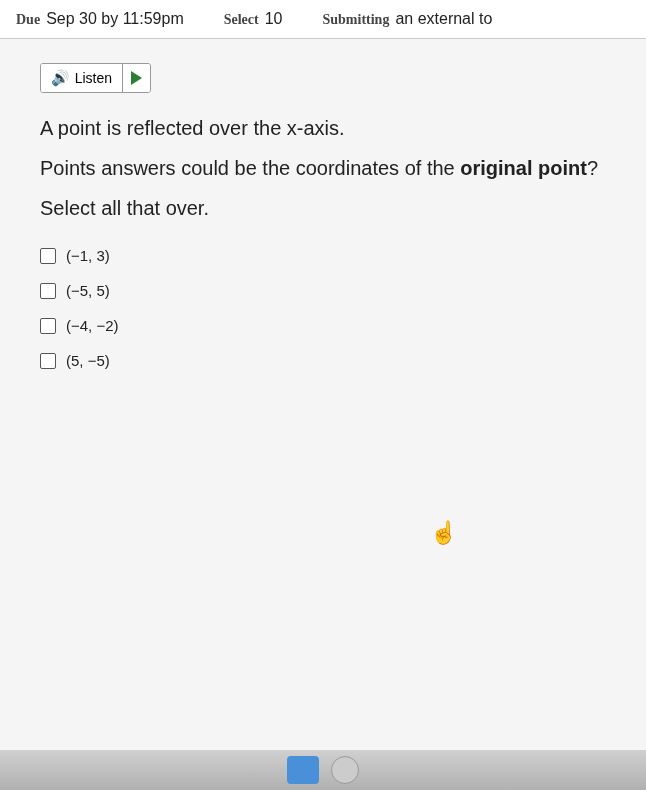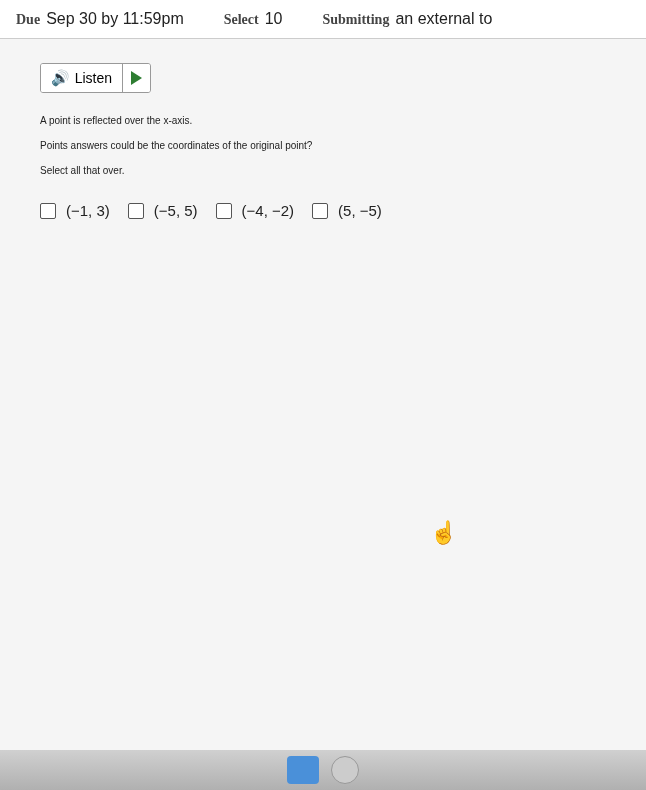--- a/index.html
+++ b/index.html
@@ -99,31 +99,31 @@
       width: 0;
       height: 0;
       border-top: 7px solid transparent;
       border-bottom: 7px solid transparent;
       border-left: 11px solid #2e7d32;
     }
 
     .question-text {
       margin-bottom: 10px;
       line-height: 1.5;
-      font-size: 10px;
+      font-size: 20px;
     }
 
     .question-text .emphasis {
-      font-weight: normal;
+      font-weight: bold;
     }
 
     .answer-choices {
       margin-top: 24px;
       display: flex;
-      flex-direction: row;
+      flex-direction: column;
       gap: 18px;
     }
 
     .choice-item {
       display: flex;
       align-items: center;
       gap: 10px;
       cursor: pointer;
     }
 

